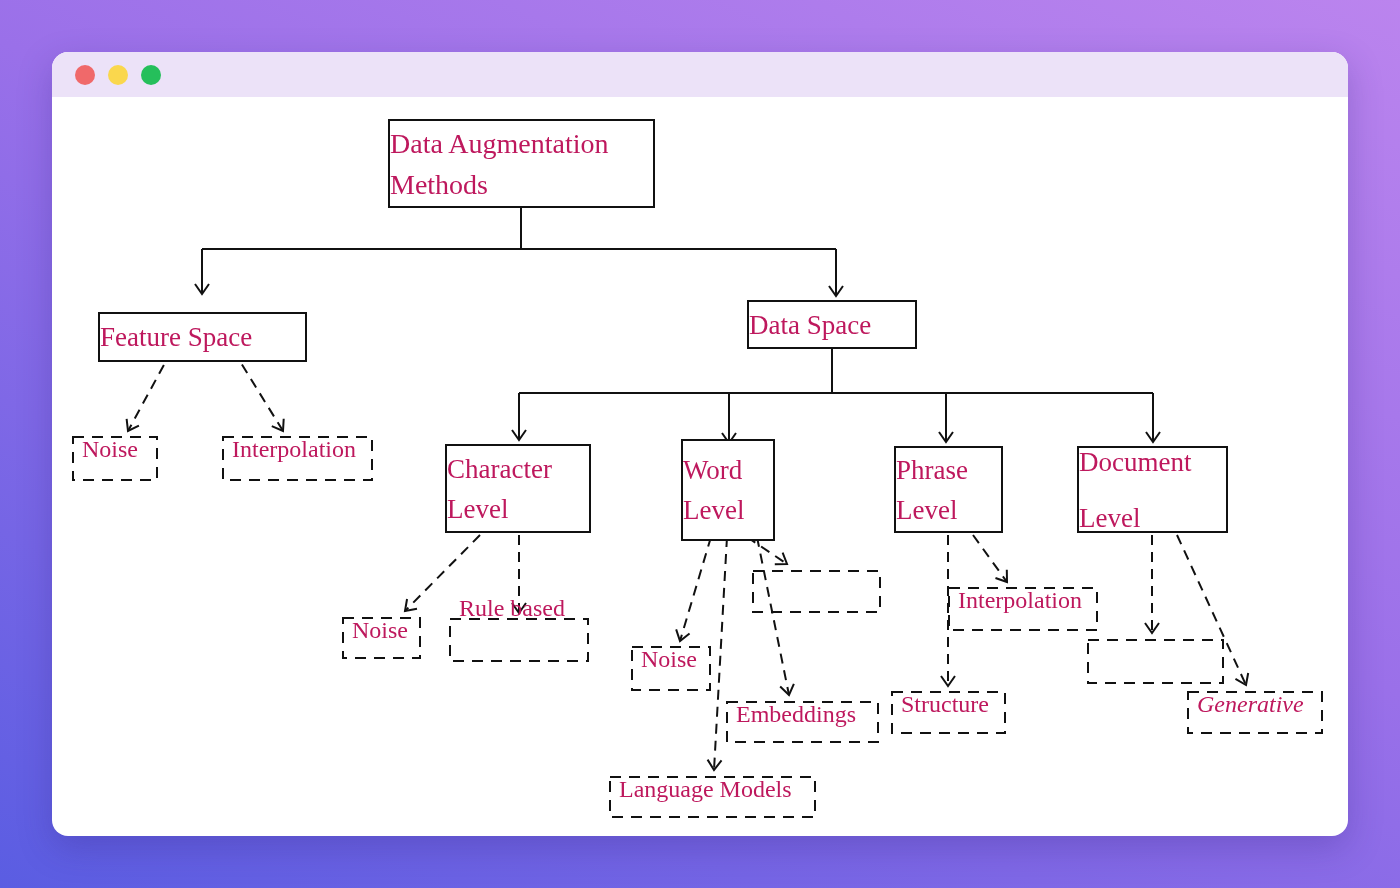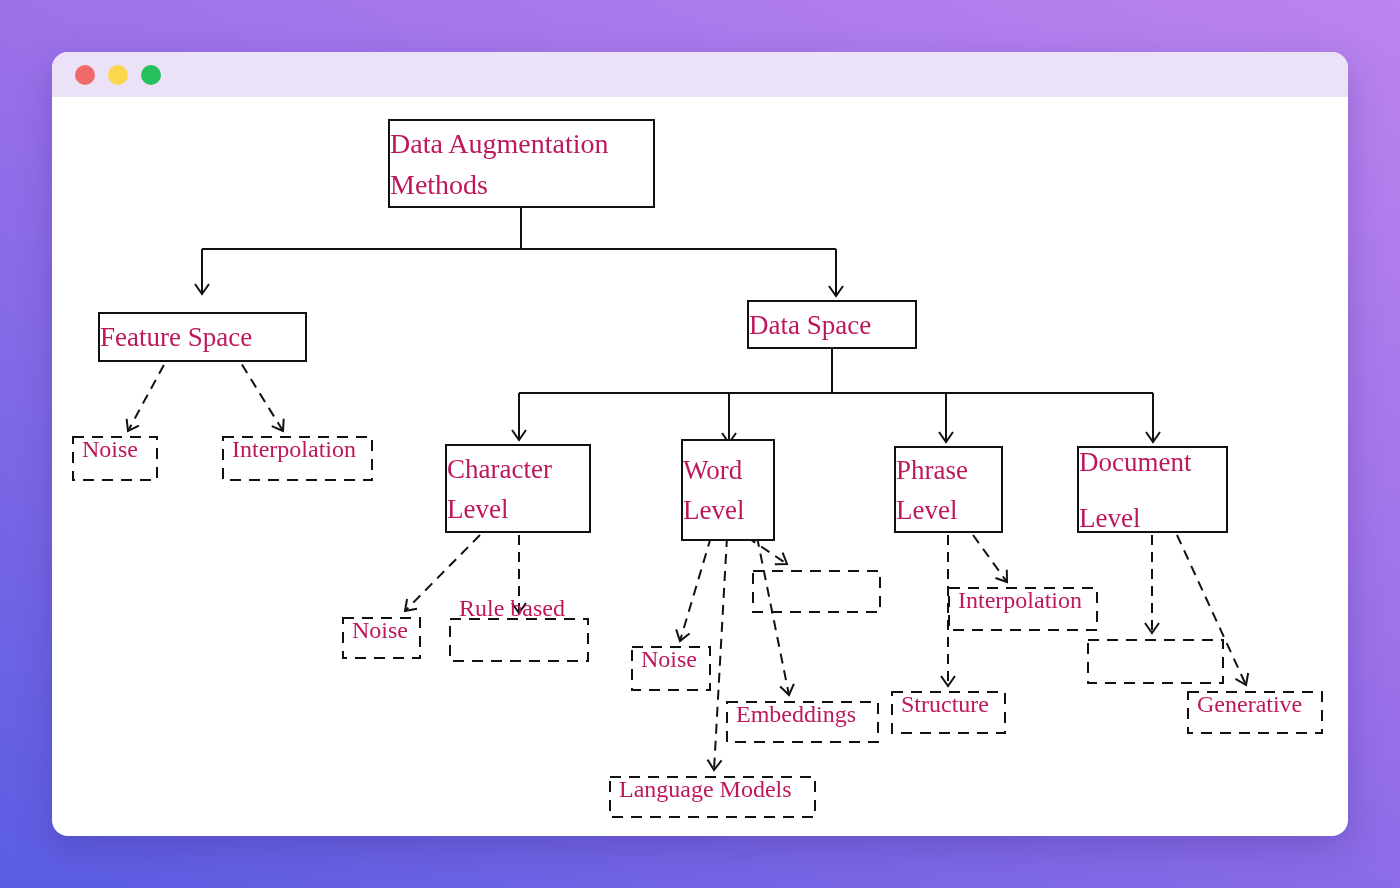--- a/index.html
+++ b/index.html
@@ -124,14 +124,14 @@
 
   <div class="node leaf-node" style="left:73px;top:437px;width:84px;height:43px;">Noise</div>
   <div class="node leaf-node" style="left:223px;top:437px;width:149px;height:43px;">Interpolation</div>
   <div class="node leaf-node" style="left:343px;top:618px;width:77px;height:40px;">Noise</div>
   <div class="node leaf-node" style="left:450px;top:596px;width:138px;height:42px;">Rule based</div>
   <div class="node leaf-node" style="left:632px;top:647px;width:78px;height:43px;">Noise</div>
   <div class="node leaf-node" style="left:727px;top:702px;width:151px;height:40px;">Embeddings</div>
   <div class="node leaf-node" style="left:610px;top:777px;width:205px;height:40px;">Language Models</div>
   <div class="node leaf-node" style="left:949px;top:588px;width:148px;height:42px;">Interpolation</div>
   <div class="node leaf-node" style="left:892px;top:692px;width:113px;height:41px;">Structure</div>
-  <div class="node leaf-node" style="left:1188px;top:692px;width:134px;height:41px;">Generative</div>
+  <div class="node leaf-node" style="left:1188px;top:692px;width:134px;height:41px;font-style:italic;">Generative</div>
 </div>
 
 </body></html>

